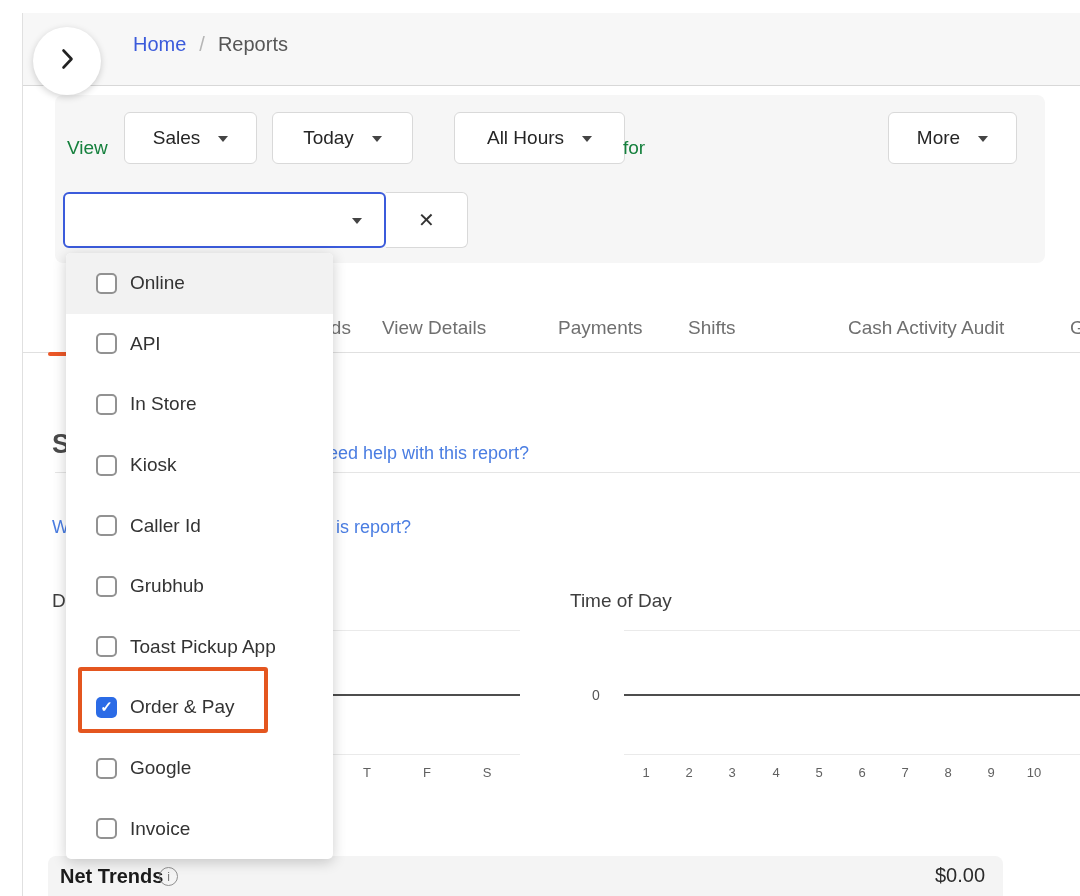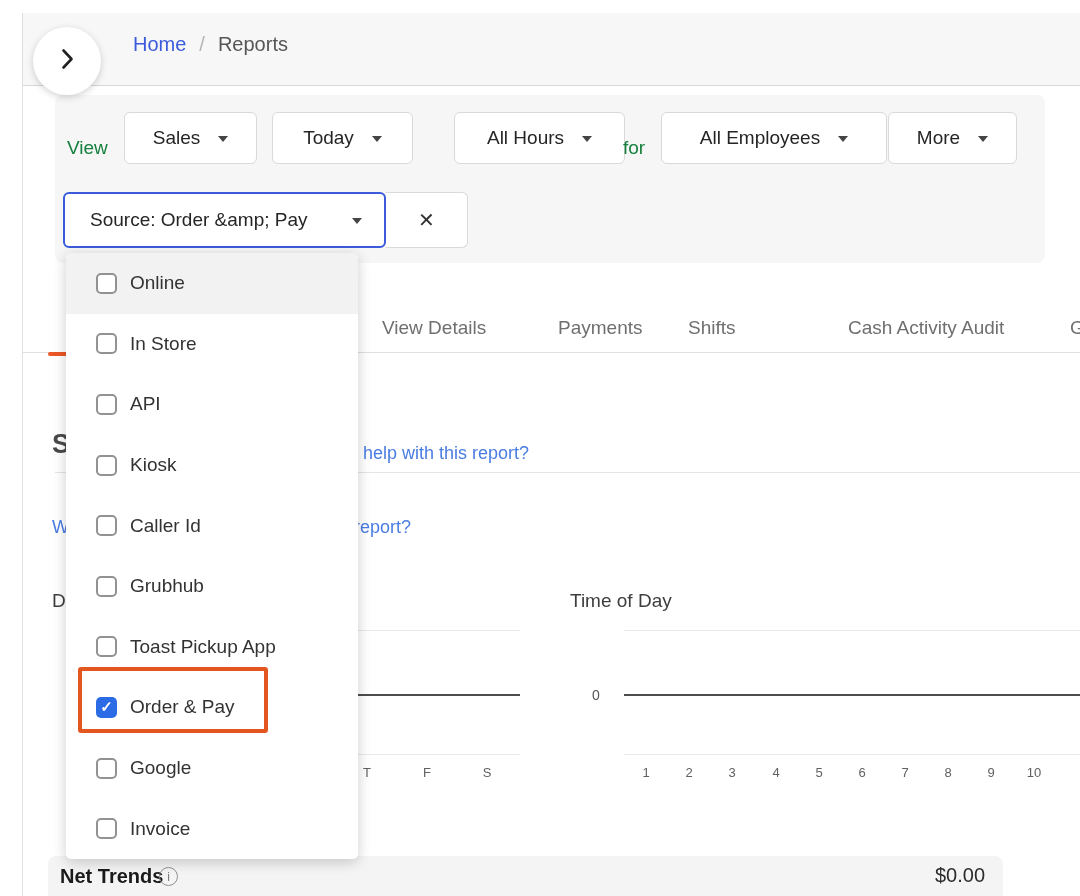--- a/index.html
+++ b/index.html
@@ -34,21 +34,21 @@
   .chart-title{font-size:19px;color:#3e3e3e;}
   .gridline{height:1px;background:#eaeaea;}
   .zeroline{height:2px;background:#4d4d4d;}
   .tick{position:absolute;width:22px;text-align:center;font-size:13px;color:#616161;top:765px;}
   .y0{font-size:14px;color:#555;}
   .ns-row{left:48px;top:856px;width:955px;height:60px;background:#f4f4f4;border-radius:8px 8px 0 0;}
   .ns-label{position:absolute;left:12px;top:9px;font-size:20px;font-weight:bold;color:#1b1b1b;}
   .info-i{position:absolute;left:111px;top:11px;width:19px;height:19px;border:1.5px solid #909090;border-radius:50%;
           box-sizing:border-box;color:#777;font-size:12px;display:flex;align-items:center;justify-content:center;}
   .ns-value{position:absolute;left:887px;top:8px;font-size:20px;color:#2b2b2b;}
-  .dropdown{left:66px;top:253px;width:292px;height:606px;background:#fff;border-radius:5px;z-index:10;
+  .dropdown{left:66px;top:253px;width:267px;height:606px;background:#fff;border-radius:5px;z-index:10;
             box-shadow:0 3px 14px rgba(0,0,0,0.20);display:flex;flex-direction:column;overflow:hidden;}
   .dd-item{flex:1;display:flex;align-items:center;padding-left:30px;gap:13px;font-size:19px;color:#333;}
   .dd-item.hover{background:#f2f2f2;}
   .cbox{width:21px;height:21px;box-sizing:border-box;border:2px solid #929292;border-radius:5px;background:#fff;flex:0 0 auto;}
   .cbox.checked{border:none;background:#2b6be6;display:flex;align-items:center;justify-content:center;
                 color:#fff;font-size:15px;font-weight:bold;}
   .orange-ring{left:78px;top:667px;width:190px;height:66px;border:4px solid #e4561f;border-radius:3px;box-sizing:border-box;z-index:11;}
 </style>
 </head>
 <body>
@@ -80,32 +80,27 @@
   </div>
   <div class="fbtn" style="left:272px;width:141px;">
     <span>Today</span>
     <span class="caret"></span>
   </div>
   <div class="fbtn" style="left:421px;width:171px;margin-left:33px;">
     <span>All Hours</span>
     <span class="caret"></span>
   </div>
   <span class="abs flabel" style="left:623px;top:129px;text-align:center;">for</span>
-  <div class="fbtn" style="left:661px;width:226px;">
-    <span>All Employees</span>
-    <span class="caret"></span>
-  </div>
   <div class="fbtn" style="left:888px;width:129px;">
     <span>More</span>
     <span class="caret"></span>
   </div>
 
   <div class="abs src-chip">
     <div class="src-main">
-      <span>Source: Order &amp;amp; Pay</span>
       <span class="caret"></span>
     </div>
     <div class="src-x">
       <span>✕</span>
     </div>
   </div>
 
   <div class="abs tab-line"></div>
   <div class="abs tab-indicator"></div>
   <span class="tab" style="left:69px;">Sales Summary</span>
@@ -158,25 +153,25 @@
     <span class="ns-value">$0.00</span>
   </div>
 
   <div class="abs dropdown">
     <div class="dd-item hover">
       <span class="cbox"></span>
       <span>Online</span>
     </div>
     <div class="dd-item">
       <span class="cbox"></span>
+      <span>API</span>
+    </div>
+    <div class="dd-item">
+      <span class="cbox"></span>
       <span>In Store</span>
-    </div>
-    <div class="dd-item">
-      <span class="cbox"></span>
-      <span>API</span>
     </div>
     <div class="dd-item">
       <span class="cbox"></span>
       <span>Kiosk</span>
     </div>
     <div class="dd-item">
       <span class="cbox"></span>
       <span>Caller Id</span>
     </div>
     <div class="dd-item">

